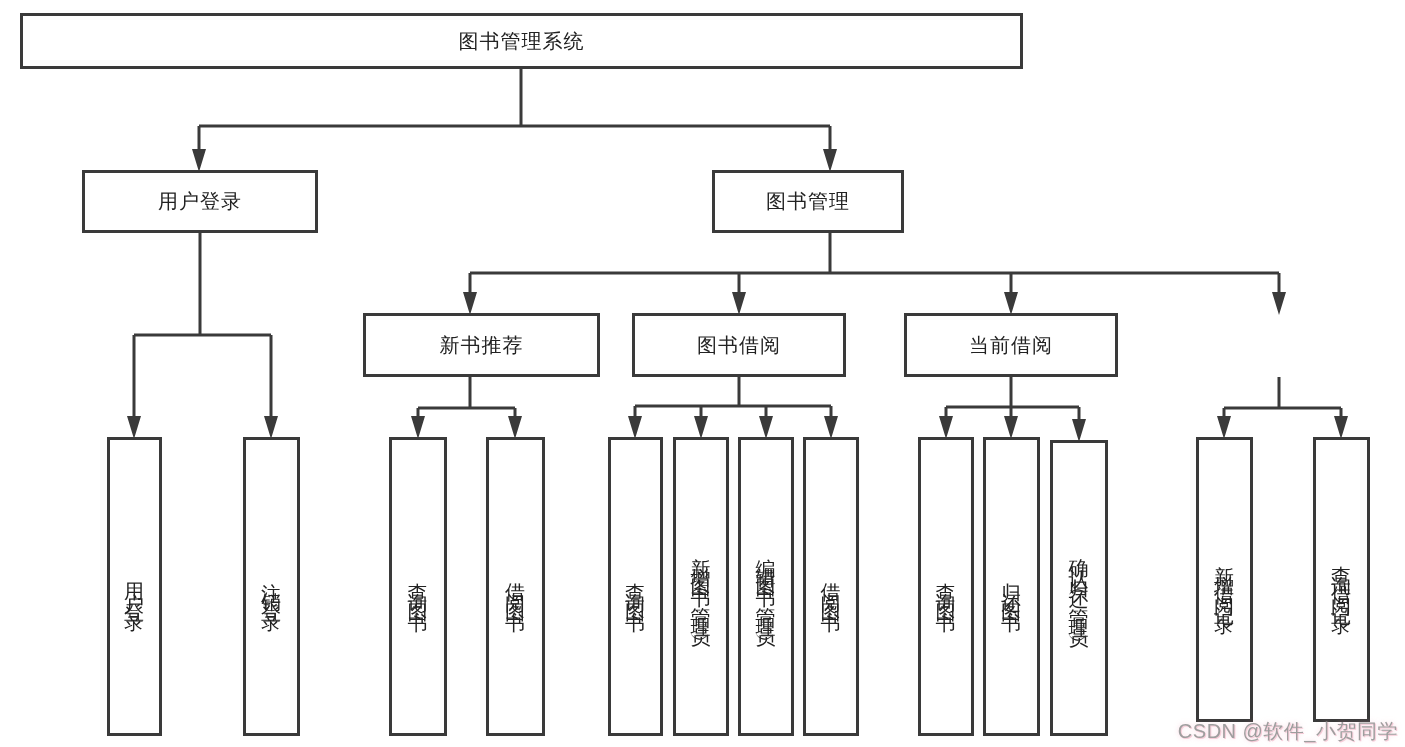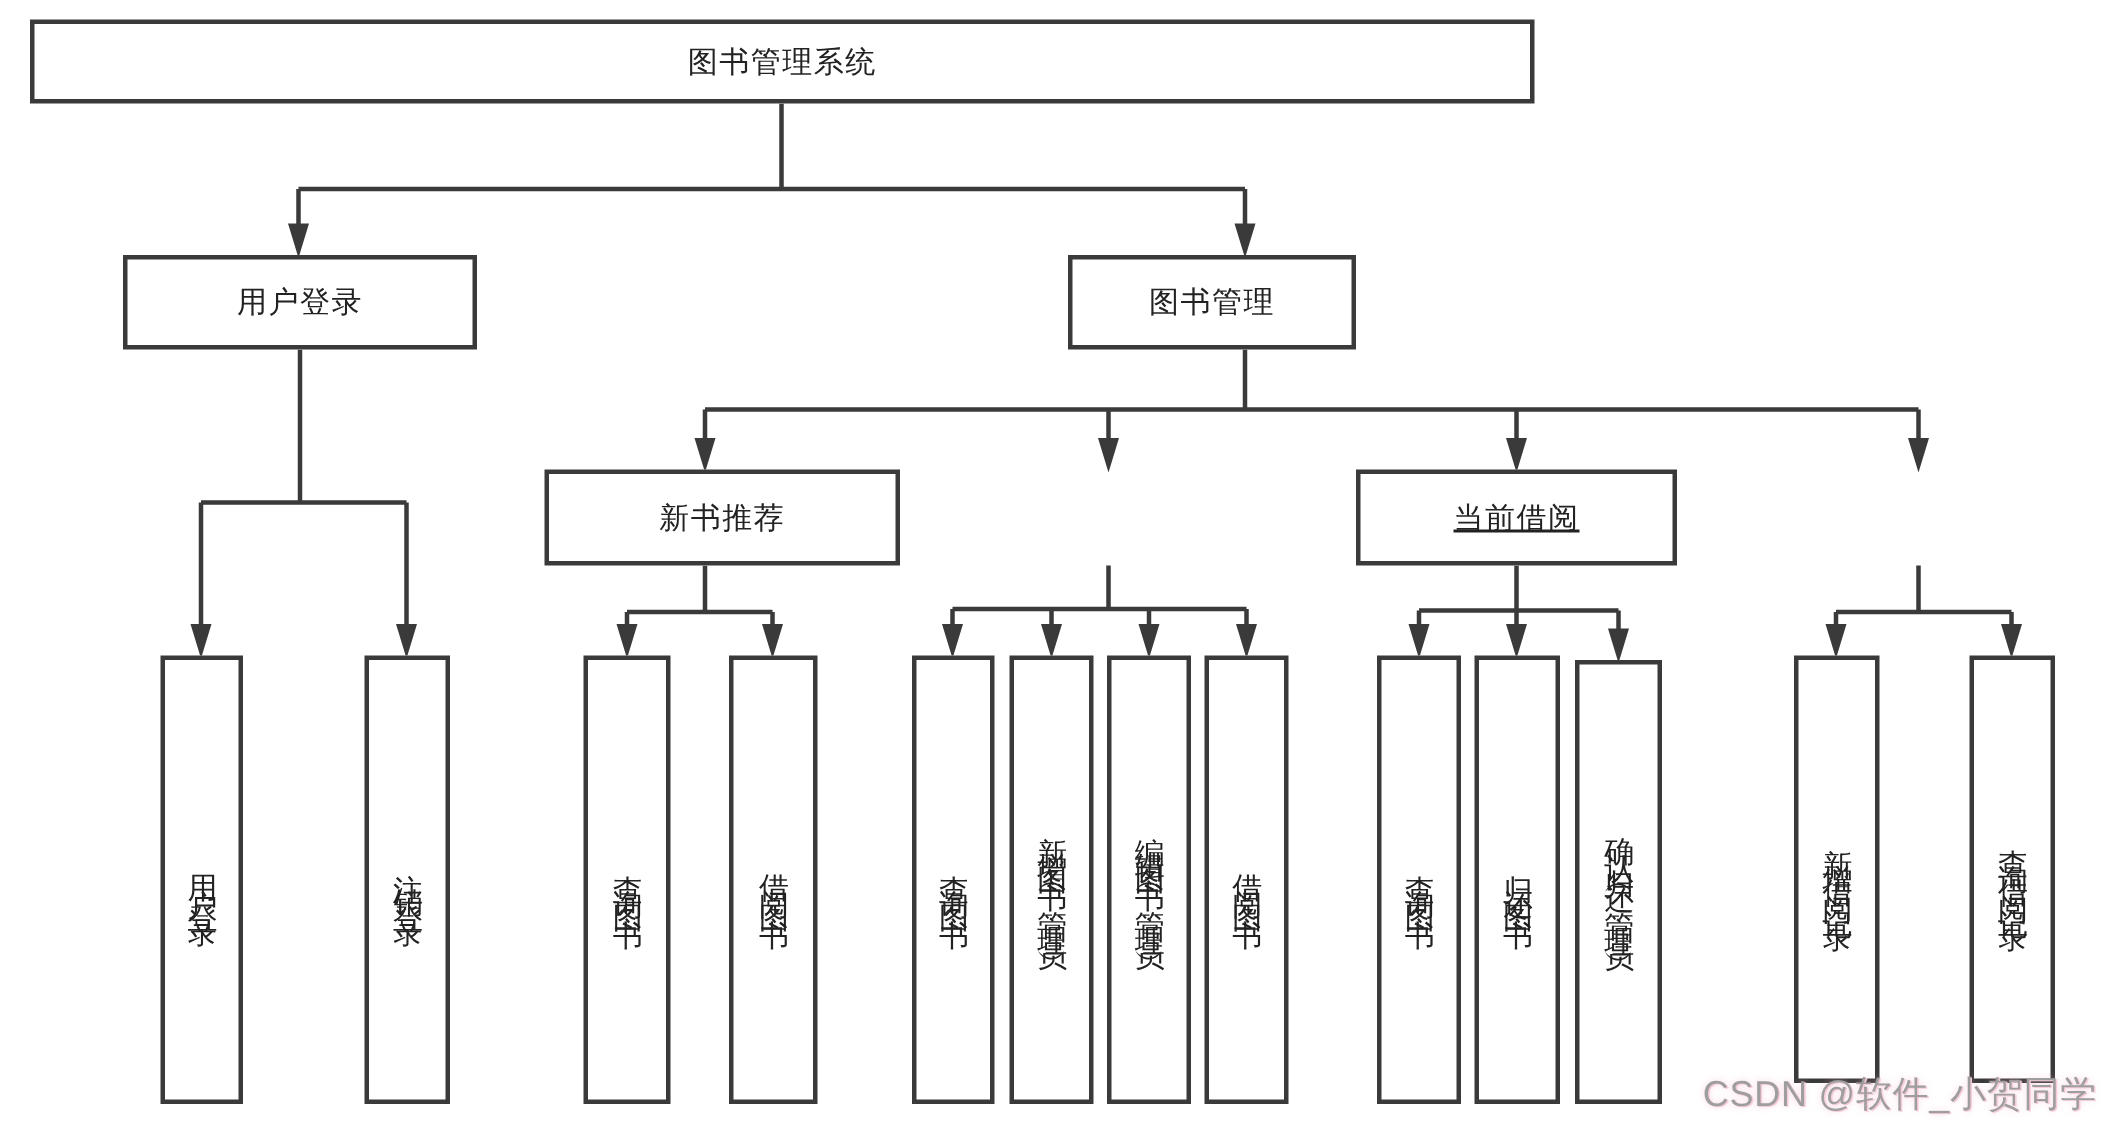--- a/index.html
+++ b/index.html
@@ -32,21 +32,21 @@
   .vbox {
     writing-mode: vertical-rl;
     text-orientation: mixed;
     letter-spacing: 10px;
     line-height: 1;
   }
   #watermark {
     position: absolute;
     right: 7px;
     bottom: 2px;
-    font-size: 24px;
+    font-size: 20px;
     color: var(--wm, #9e9e9e);
     letter-spacing: 0.5px;
     text-shadow: 1px 1px 0 #f6ccd8, 0 0 5px rgba(244, 170, 192, 0.55);
     white-space: nowrap;
   }
 </style>
 </head>
 <body>
 
 <div id="canvas">
@@ -55,21 +55,22 @@
       <path d="M521 69 L521 126 M199 126 L830 126 M199 126 L199 154 M830 126 L830 154 M200 233 L200 335 M134 335 L271 335 M134 335 L134 421 M271 335 L271 421 M830 233 L830 273 M470 273 L1279 273 M470 273 L470 297 M739 273 L739 297 M1011 273 L1011 297 M1279 273 L1279 297 M470 377 L470 408 M418 408 L515 408 M418 408 L418 421 M515 408 L515 421 M739 377 L739 406 M635 406 L831 406 M635 406 L635 421 M701 406 L701 421 M766 406 L766 421 M831 406 L831 421 M1011 377 L1011 407 M946 407 L1079 407 M946 407 L946 421 M1011 407 L1011 421 M1079 407 L1079 424 M1279 377 L1279 408 M1224 408 L1341 408 M1224 408 L1224 421 M1341 408 L1341 421 " fill="none" stroke="#3a3a3a" stroke-width="3"></path>
       <path d="M192 149 L206 149 L199 172 Z M823 149 L837 149 L830 172 Z M127 416 L141 416 L134 439 Z M264 416 L278 416 L271 439 Z M463 292 L477 292 L470 315 Z M732 292 L746 292 L739 315 Z M1004 292 L1018 292 L1011 315 Z M1272 292 L1286 292 L1279 315 Z M411 416 L425 416 L418 439 Z M508 416 L522 416 L515 439 Z M628 416 L642 416 L635 439 Z M694 416 L708 416 L701 439 Z M759 416 L773 416 L766 439 Z M824 416 L838 416 L831 439 Z M939 416 L953 416 L946 439 Z M1004 416 L1018 416 L1011 439 Z M1072 419 L1086 419 L1079 442 Z M1217 416 L1231 416 L1224 439 Z M1334 416 L1348 416 L1341 439 Z " fill="#3a3a3a" stroke="none"></path>
     </svg>
 
   <div class="node hbox" style="left:20px; top:13px; width:1003px; height:56px;">图书管理系统</div>
 
   <div class="node hbox" style="left:82px; top:170px; width:236px; height:63px;">用户登录</div>
   <div class="node hbox" style="left:712px; top:170px; width:192px; height:63px;">图书管理</div>
 
   <div class="node hbox" style="left:363px; top:313px; width:237px; height:64px;">新书推荐</div>
-  <div class="node hbox" style="left:904px; top:313px; width:214px; height:64px;text-decoration:underline;">当前借阅</div>
+  <div class="node hbox" style="left:632px; top:313px; width:214px; height:64px;">图书借阅</div>
+  <div class="node hbox" style="left:904px; top:313px; width:214px; height:64px;">当前借阅</div>
 
   <div class="node vbox" style="left:107px; top:437px; width:55px; height:299px;">用户登录</div>
   <div class="node vbox" style="left:243px; top:437px; width:57px; height:299px;">注销登录</div>
 
   <div class="node vbox" style="left:389px; top:437px; width:58px; height:299px;">查询图书</div>
   <div class="node vbox" style="left:486px; top:437px; width:59px; height:299px;">借阅图书</div>
 
   <div class="node vbox" style="left:608px; top:437px; width:55px; height:299px;">查询图书</div>
   <div class="node vbox" style="left:673px; top:437px; width:56px; height:299px;">新增图书（管理员）</div>
   <div class="node vbox" style="left:738px; top:437px; width:56px; height:299px;">编辑图书（管理员）</div>

